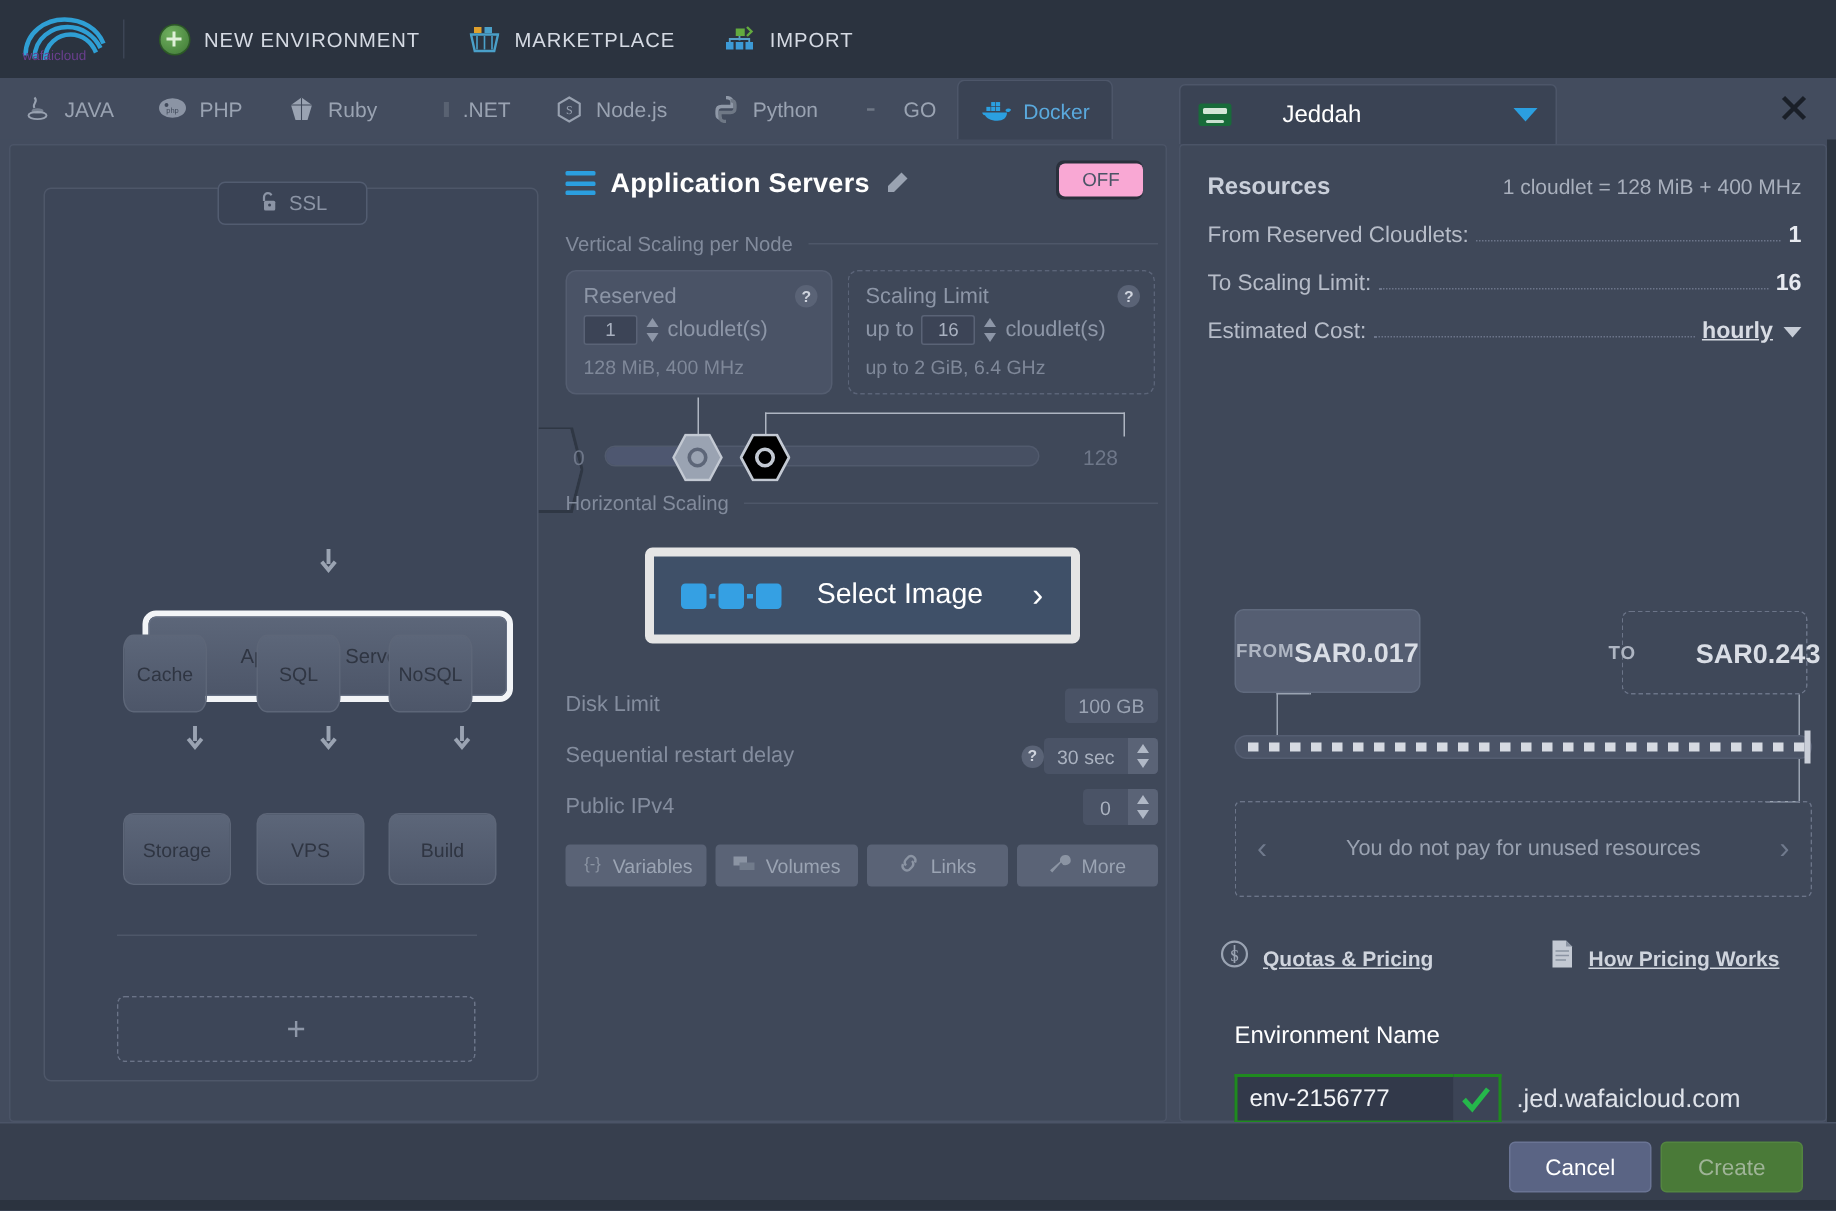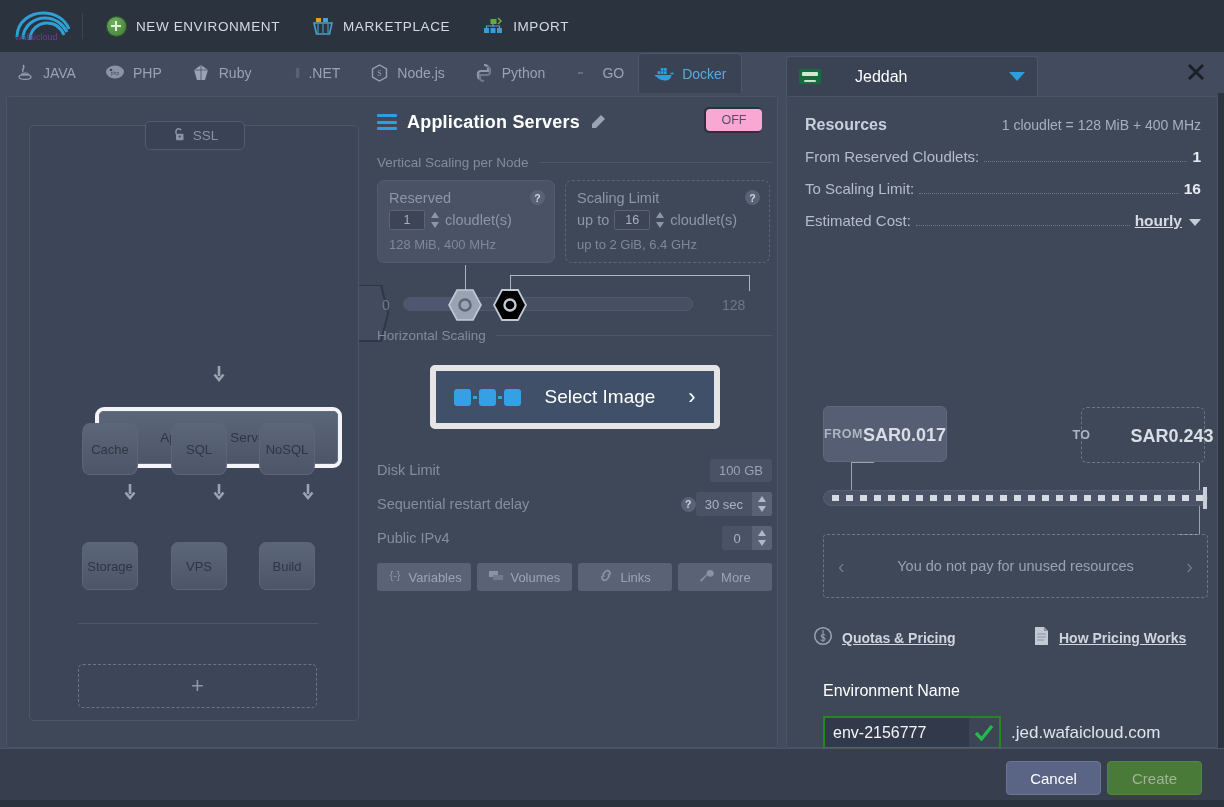--- a/index.html
+++ b/index.html
@@ -113,21 +113,21 @@
   .arrow-d{ position:absolute; width:12px; height:18px; }
   .db{
     position:absolute; width:56px; height:52px;
     background:linear-gradient(180deg,#5c6679 0%,#4d5669 100%);
     border:1px solid #5d6678; border-radius:7px/10px;
     display:flex;align-items:center;justify-content:center;
     color:#2f3542;font-size:13px;cursor:pointer;
   }
   .sep-line{ position:absolute; left:48px; top:497px; width:240px; height:1px; background:#4e5769; }
   .sq{
-    position:absolute; width:56px; height:48px;
+    position:absolute; width:72px; height:48px;
     background:linear-gradient(180deg,#5c6679 0%,#4d5669 100%);
     border:1px solid #5d6678; border-radius:7px;
     display:flex;align-items:center;justify-content:center;
     color:#2f3542;font-size:13px;cursor:pointer;
   }
   .addbox{
     position:absolute; left:48px; top:538px; width:239px; height:44px;
     border:1px dashed #6b7488; border-radius:5px;
     display:flex;align-items:center;justify-content:center;
     color:#8e97a8; font-size:22px; cursor:pointer;

